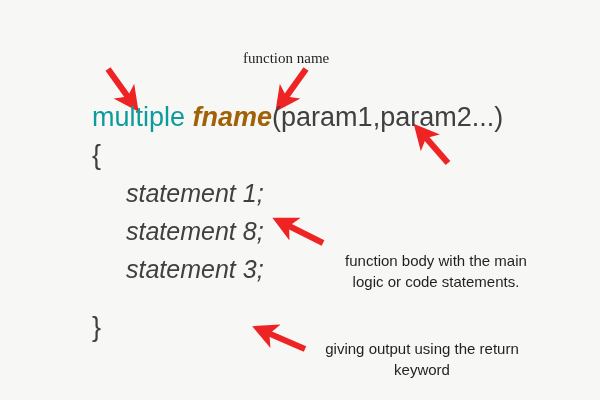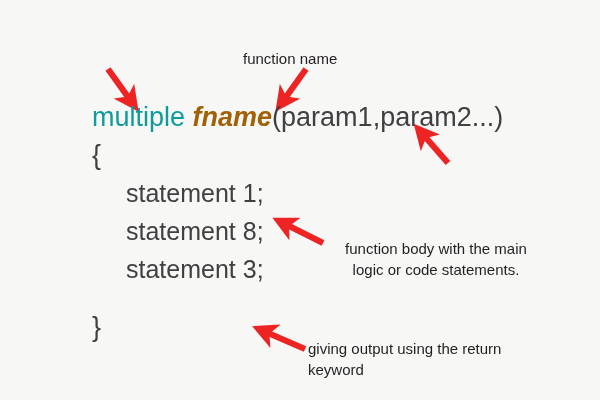--- a/index.html
+++ b/index.html
@@ -39,20 +39,21 @@
     line-height: 38px;
     color: #1c1c1c;
     white-space: nowrap;
   }
   .code-line {
     height: 38px;
     white-space: nowrap;
   }
   .code-line.indent {
     padding-left: 34px;
+    font-style: italic;
   }
   .code-line.spacer {
     height: 20px;
   }
   .kw {
     color: #0e9b9b;
   }
   .fname {
     color: #a16207;
     font-weight: bold;
@@ -74,38 +75,39 @@
     color: #231f20;
     white-space: pre-line;
   }
   #ann-keyword {
     left: 46px;
     top: 48px;
   }
   #ann-name {
     left: 243px;
     top: 48px;
+    font-family: Liberation Serif, serif;
   }
   #ann-param {
     left: 370px;
     top: 160px;
     width: 190px;
     text-align: center;
   }
   #ann-body {
     left: 325px;
-    top: 238px;
+    top: 250px;
     width: 222px;
     text-align: center;
   }
   #ann-return {
     left: 308px;
     top: 338px;
     width: 228px;
-    text-align: left;
+    text-align: center;
   }
 </style>
 </head>
 <body>
 
 <div id="stage">
 
   <svg id="arrow-layer" viewBox="0 0 600 400" width="600" height="400">
     <defs>
       <marker id="ah" viewBox="0 0 10 10" refX="6.2" refY="5" markerWidth="4.1" markerHeight="4.1" orient="auto-start-reverse">

